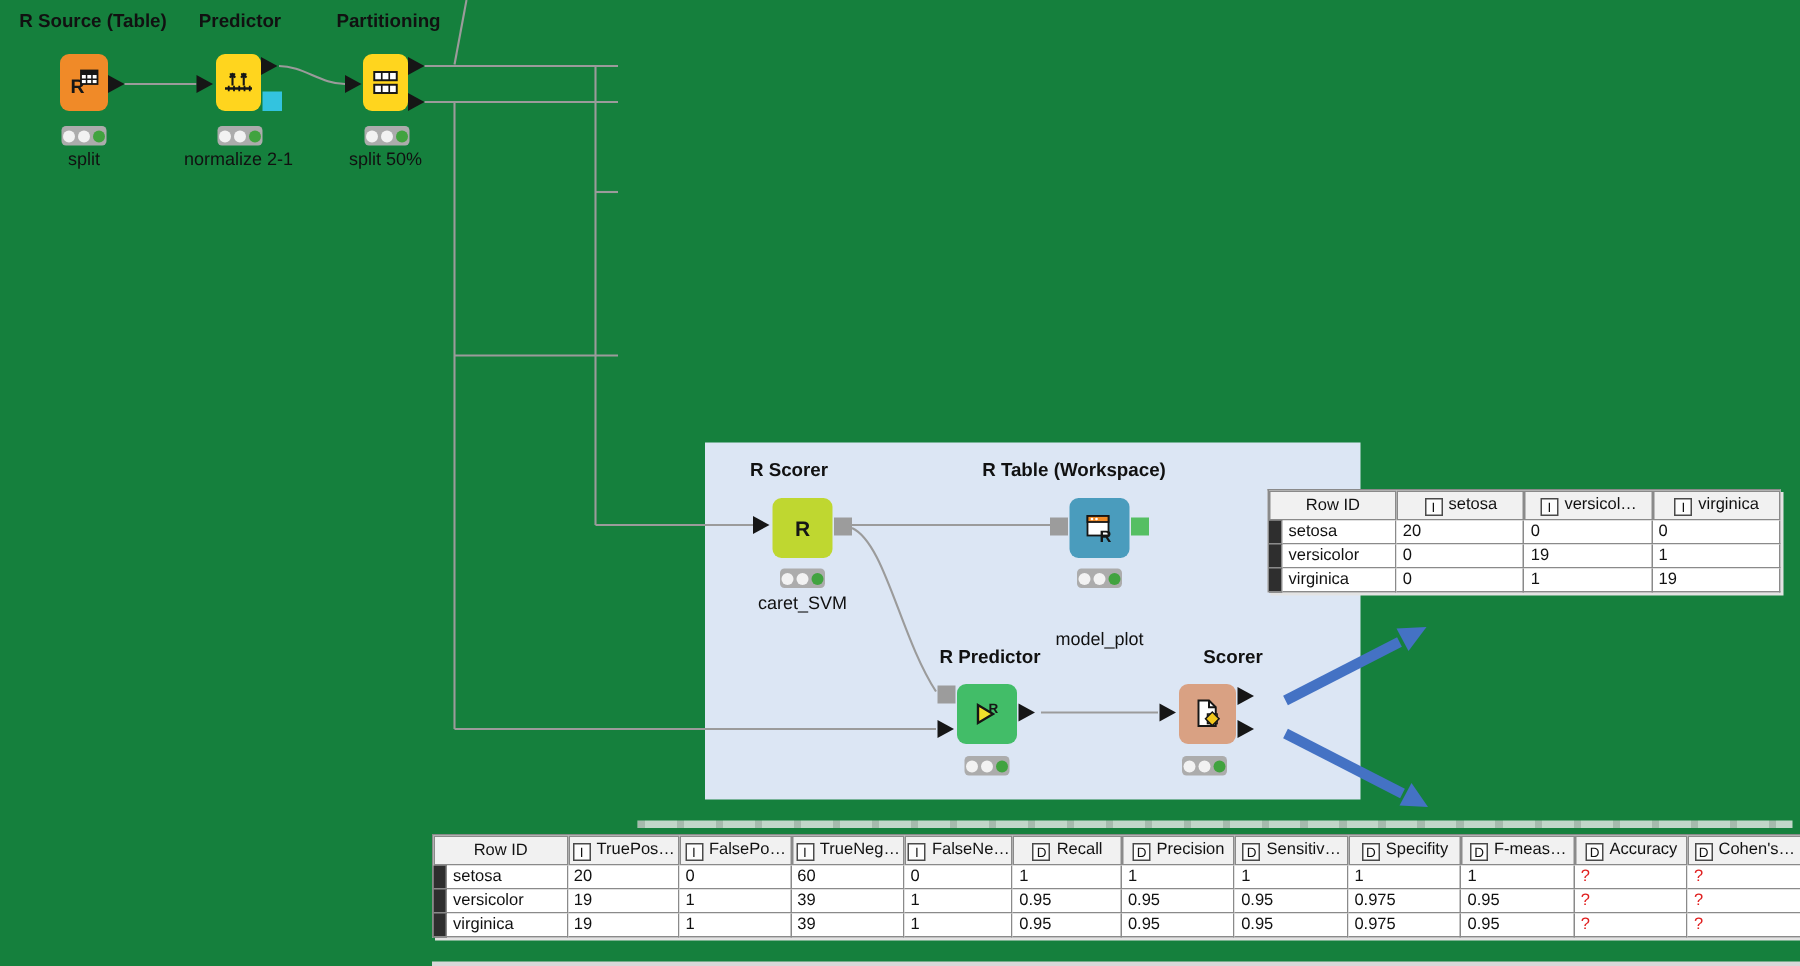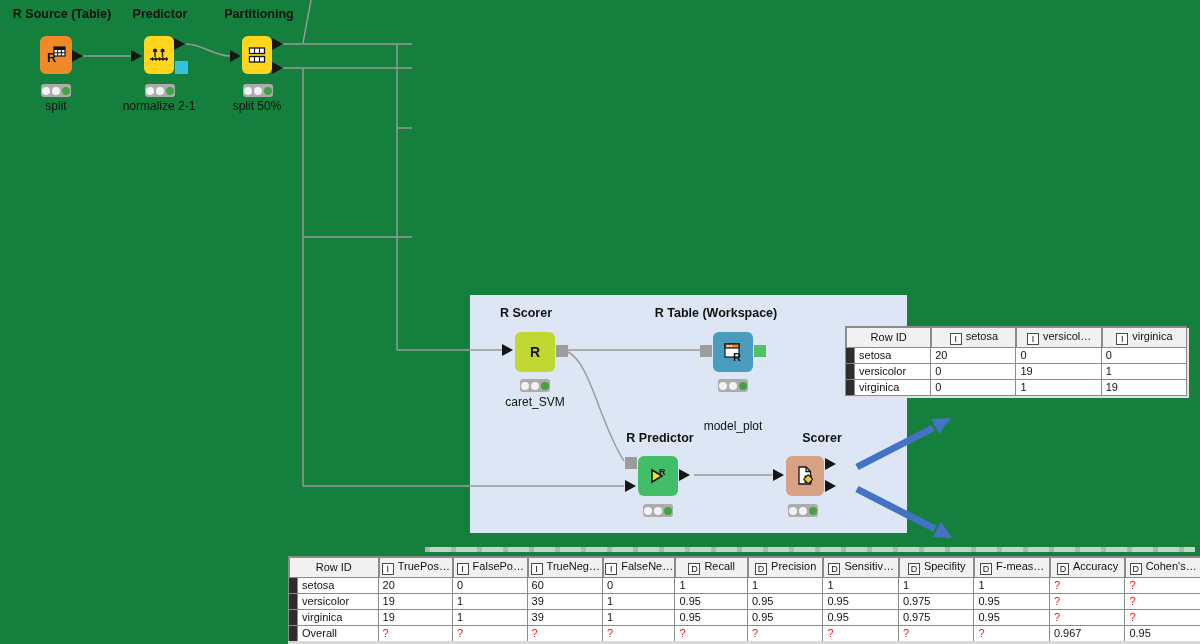--- a/index.html
+++ b/index.html
@@ -329,32 +329,17 @@
           <td>39</td>
           <td>1</td>
           <td>0.95</td>
           <td>0.95</td>
           <td>0.95</td>
           <td>0.975</td>
           <td>0.95</td>
           <td class="miss">?</td>
           <td class="miss">?</td>
         </tr>
-        <tr>
-          <td class="strip"></td>
-          <td>Overall</td>
-          <td class="miss">?</td>
-          <td class="miss">?</td>
-          <td class="miss">?</td>
-          <td class="miss">?</td>
-          <td class="miss">?</td>
-          <td class="miss">?</td>
-          <td class="miss">?</td>
-          <td class="miss">?</td>
-          <td class="miss">?</td>
-          <td>0.967</td>
-          <td>0.95</td>
-        </tr>
       </tbody>
     </table>
   <div class="footer-strip"></div>
 
 </div>
 
 </body></html>

